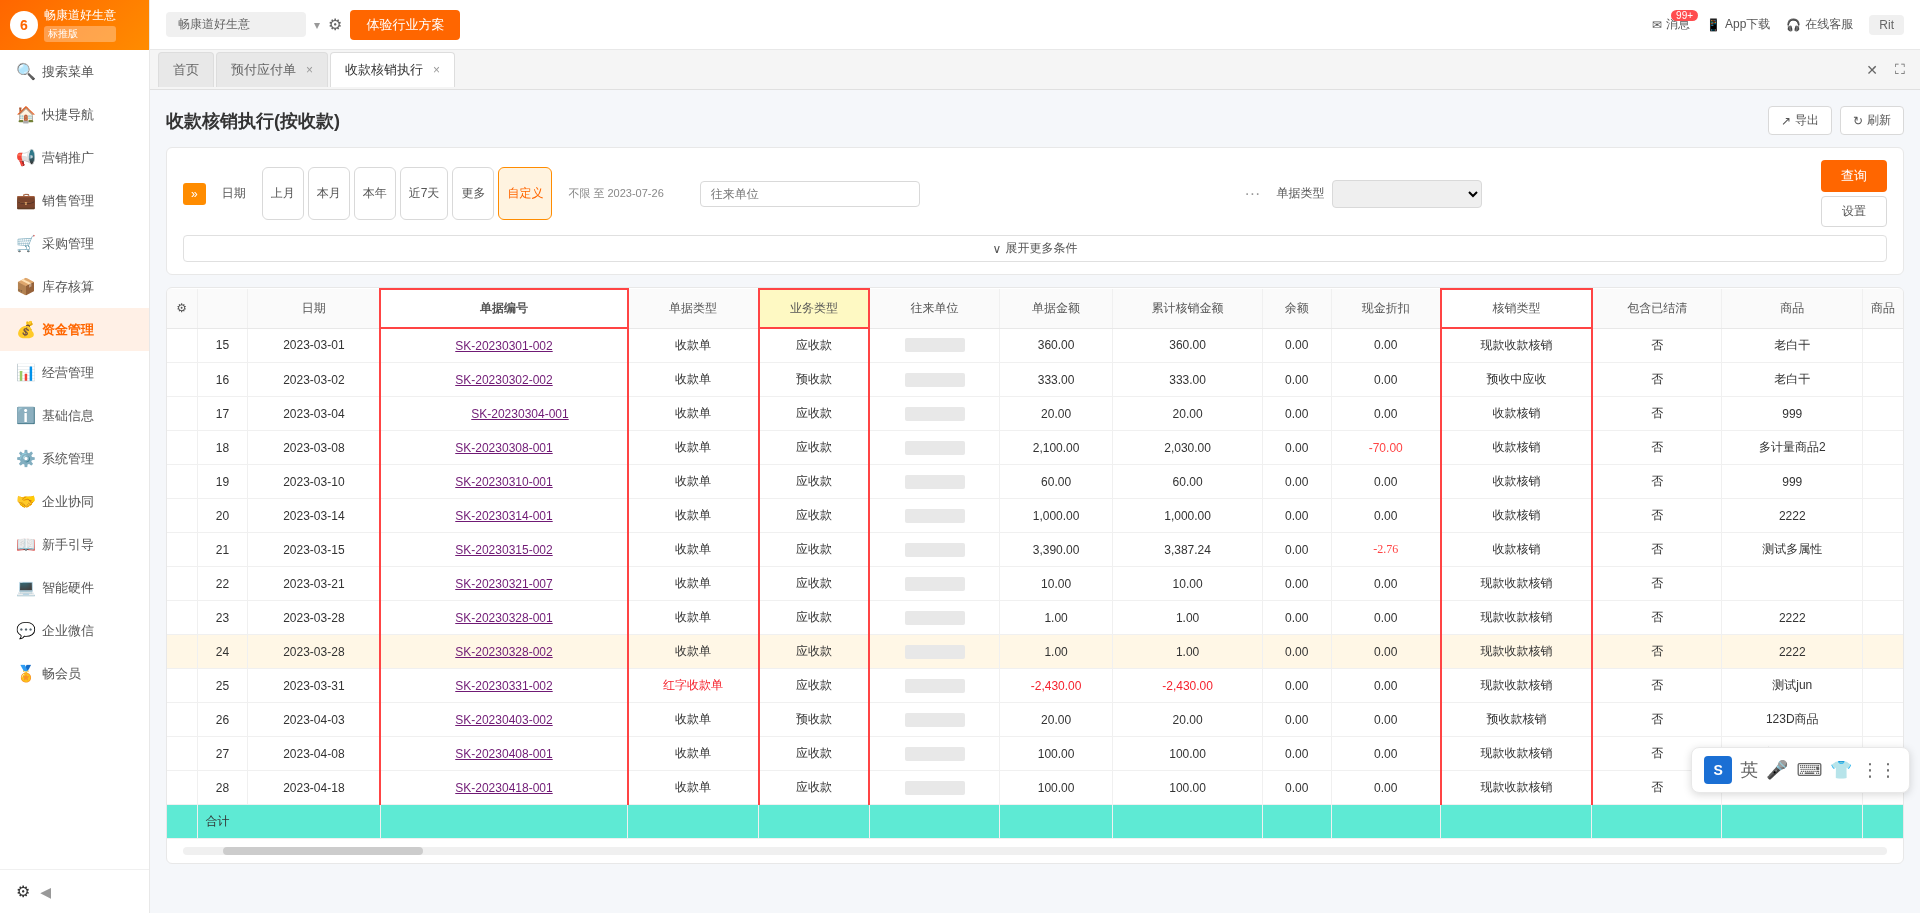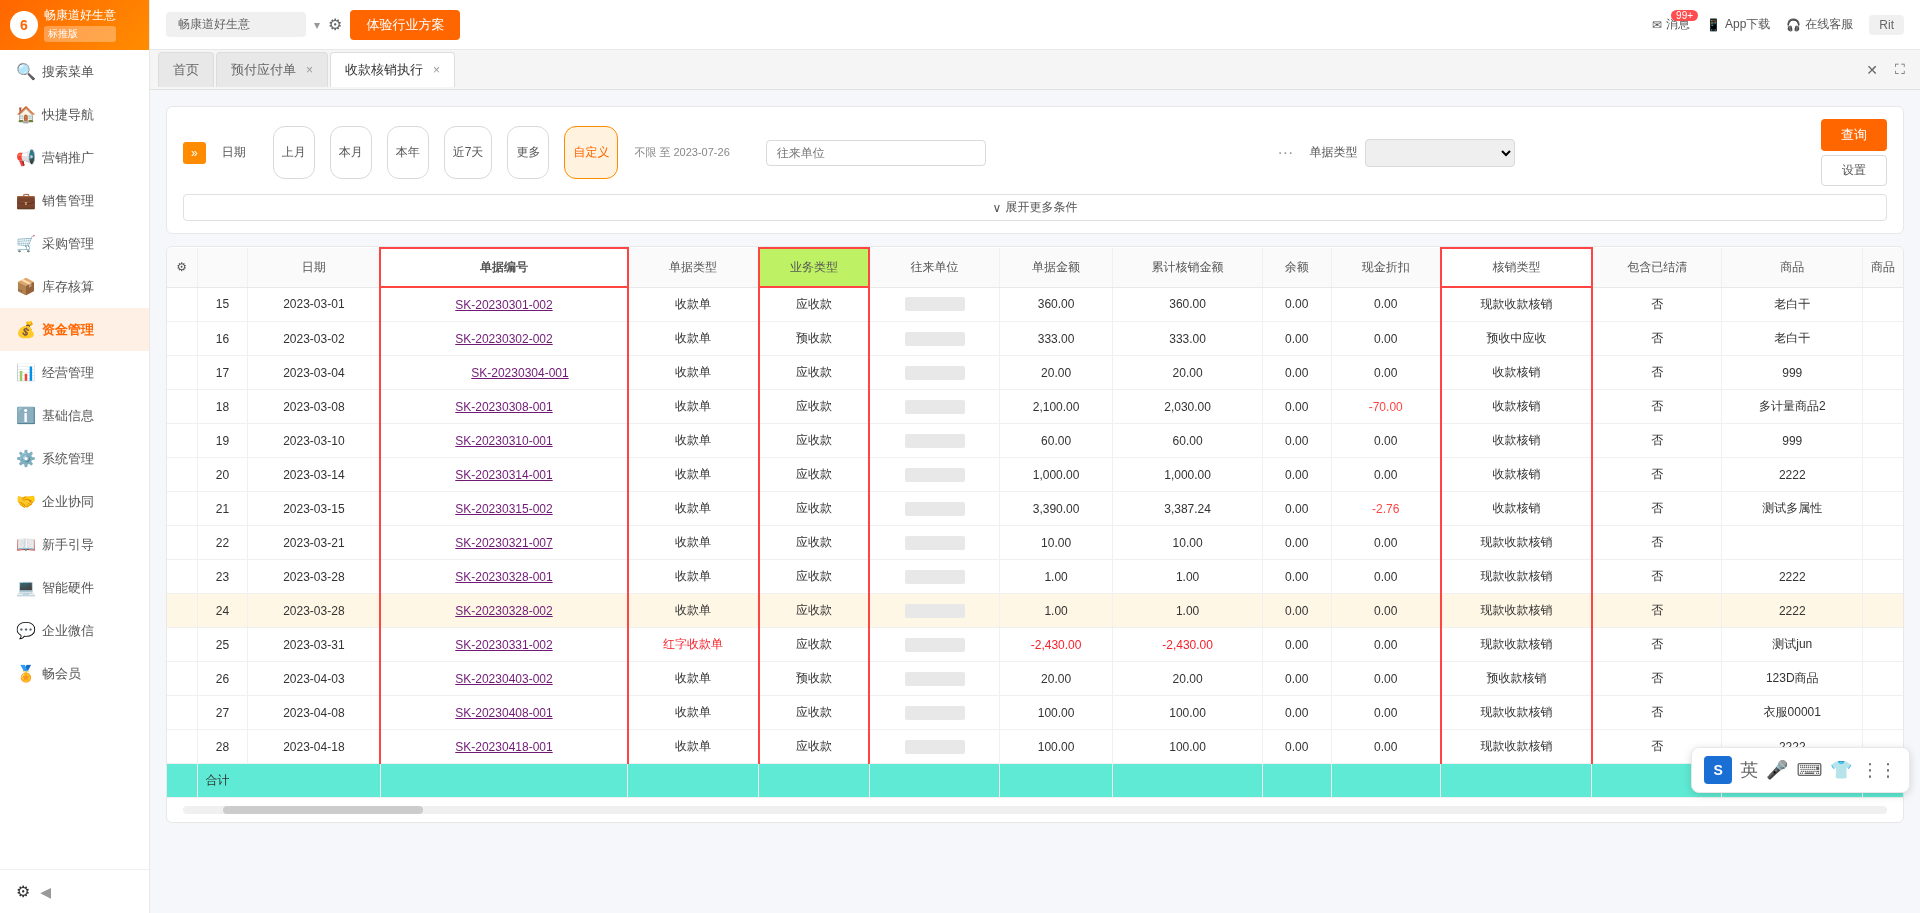--- a/index.html
+++ b/index.html
@@ -47,21 +47,21 @@
     .page-actions { display: flex; gap: 8px; }
     .btn-export { display: flex; align-items: center; gap: 4px; padding: 5px 12px; border: 1px solid #d9d9d9; border-radius: 4px; background: #fff; color: #555; cursor: pointer; font-size: 12px; }
     .btn-refresh { display: flex; align-items: center; gap: 4px; padding: 5px 12px; border: 1px solid #d9d9d9; border-radius: 4px; background: #fff; color: #555; cursor: pointer; font-size: 12px; }
 
     
     .filter-area { background: #fff; border-radius: 6px; padding: 12px 16px; margin-bottom: 12px; border: 1px solid #e8e8e8; }
     .filter-row { display: flex; align-items: center; gap: 16px; flex-wrap: wrap; }
     .filter-expand-btn { background: #ff8c00; color: #fff; border: none; padding: 4px 8px; border-radius: 3px; cursor: pointer; font-size: 12px; }
     .filter-label { font-size: 12px; color: #555; white-space: nowrap; }
     .filter-date-btns { display: flex; gap: 4px; align-items: center; }
-    .date-btn { padding: 17px 8px; border: 1px solid #d9d9d9; border-radius: 12px; background: #fff; cursor: pointer; font-size: 12px; color: #555; margin-left: 11px; }
+    .date-btn { padding: 17px 8px; border: 1px solid #d9d9d9; border-radius: 6px; background: #fff; cursor: pointer; font-size: 12px; color: #555; }
     .date-btn.custom { background: #fff3e0; color: #ff6600; border-color: #ff8c00; }
     .filter-date-range { font-size: 11px; color: #888; }
     .filter-input { width: 100%; padding: 5px 10px; border: 1px solid #d9d9d9; border-radius: 4px; font-size: 12px; }
     .filter-dots { color: #999; font-size: 16px; cursor: pointer; }
     .filter-type { display: flex; align-items: center; gap: 8px; flex: 1; }
     .filter-select { padding: 5px 10px; border: 1px solid #d9d9d9; border-radius: 4px; font-size: 12px; min-width: 150px; }
     .btn-query { background: #ff6600; color: #fff; border: none; padding: 7px 20px; border-radius: 4px; cursor: pointer; font-size: 13px; }
     .btn-setting { background: #fff; color: #555; border: 1px solid #d9d9d9; padding: 6px 16px; border-radius: 4px; cursor: pointer; font-size: 12px; }
     .expand-more { display: flex; align-items: center; justify-content: center; gap: 4px; background: #fff; border: 1px solid #e0e0e0; padding: 4px 20px; border-radius: 4px; cursor: pointer; font-size: 12px; color: #555; margin-top: 8px; }
 
@@ -215,20 +215,33 @@
   </div>
   <div class="tab-nav-btn">
     <div class="tab-nav-icon">✕</div>
     <div class="tab-nav-icon">⛶</div>
   </div>
 </div>
 
 <div class="main">
   <div class="page-content">
 
+    <div class="page-header">
+      <div class="page-title">收款核销执行(按收款)</div>
+      <div class="page-actions">
+        <button class="btn-export">
+          <span>↗</span>
+          <span>导出</span>
+        </button>
+        <button class="btn-refresh">
+          <span>↻</span>
+          <span>刷新</span>
+        </button>
+      </div>
+    </div>
 
     <div class="filter-area">
       <div class="filter-row">
         <button class="filter-expand-btn">»</button>
         <span class="filter-label">日期</span>
         <div class="filter-date-btns">
           <button class="date-btn">上月</button>
           <button class="date-btn">本月</button>
           <button class="date-btn">本年</button>
           <button class="date-btn">近7天</button>
@@ -262,21 +275,21 @@
     <div class="table-container">
       <div class="table-wrapper">
         <table>
           <thead>
             <tr>
               <th class="col-settings"><span>⚙</span></th>
               <th></th>
               <th><span>日期</span></th>
               <th style="border:2px solid #ff4444;background:#fff;font-weight:bold;"><span>单据编号</span></th>
               <th><span>单据类型</span></th>
-              <th style="border:2px solid #ff4444;background:#bef264;"><span>业务类型</span></th>
+              <th style="border:2px solid #ff4444;background:#fef9c3;"><span>业务类型</span></th>
               <th><span>往来单位</span></th>
               <th><span>单据金额</span></th>
               <th><span>累计核销金额</span></th>
               <th><span>余额</span></th>
               <th><span>现金折扣</span></th>
               <th style="border:2px solid #ff4444;background:#fff;"><span>核销类型</span></th>
               <th><span>包含已结清</span></th>
               <th><span>商品</span></th>
               <th><span>商品</span></th>
             </tr>
@@ -388,21 +401,21 @@
     <td></td>
     <td>21</td>
     <td>2023-03-15</td>
     <td style="border-left:2px solid #ff4444;border-right:2px solid #ff4444;"><a class="link-blue">SK-20230315-002</a></td>
     <td style="">收款单</td>
     <td style="border-left:2px solid #ff4444;border-right:2px solid #ff4444;">应收款</td>
     <td><span class="blurred">&nbsp;&nbsp;&nbsp;&nbsp;&nbsp;&nbsp;&nbsp;&nbsp;&nbsp;&nbsp;</span></td>
     <td style="">3,390.00</td>
     <td style="">3,387.24</td>
     <td>0.00</td>
-    <td style="color:#ff4444;">-2.76</td>
+    <td style="color:#ff4444;font-family:Liberation Serif, serif;">-2.76</td>
     <td style="border-left:2px solid #ff4444;border-right:2px solid #ff4444;">收款核销</td>
     <td>否</td>
     <td>测试多属性</td>
     <td style="width:30px;"></td>
   </tr>
               <tr>
     <td></td>
     <td>22</td>
     <td>2023-03-21</td>
     <td style="border-left:2px solid #ff4444;border-right:2px solid #ff4444;"><a class="link-blue">SK-20230321-007</a></td>

